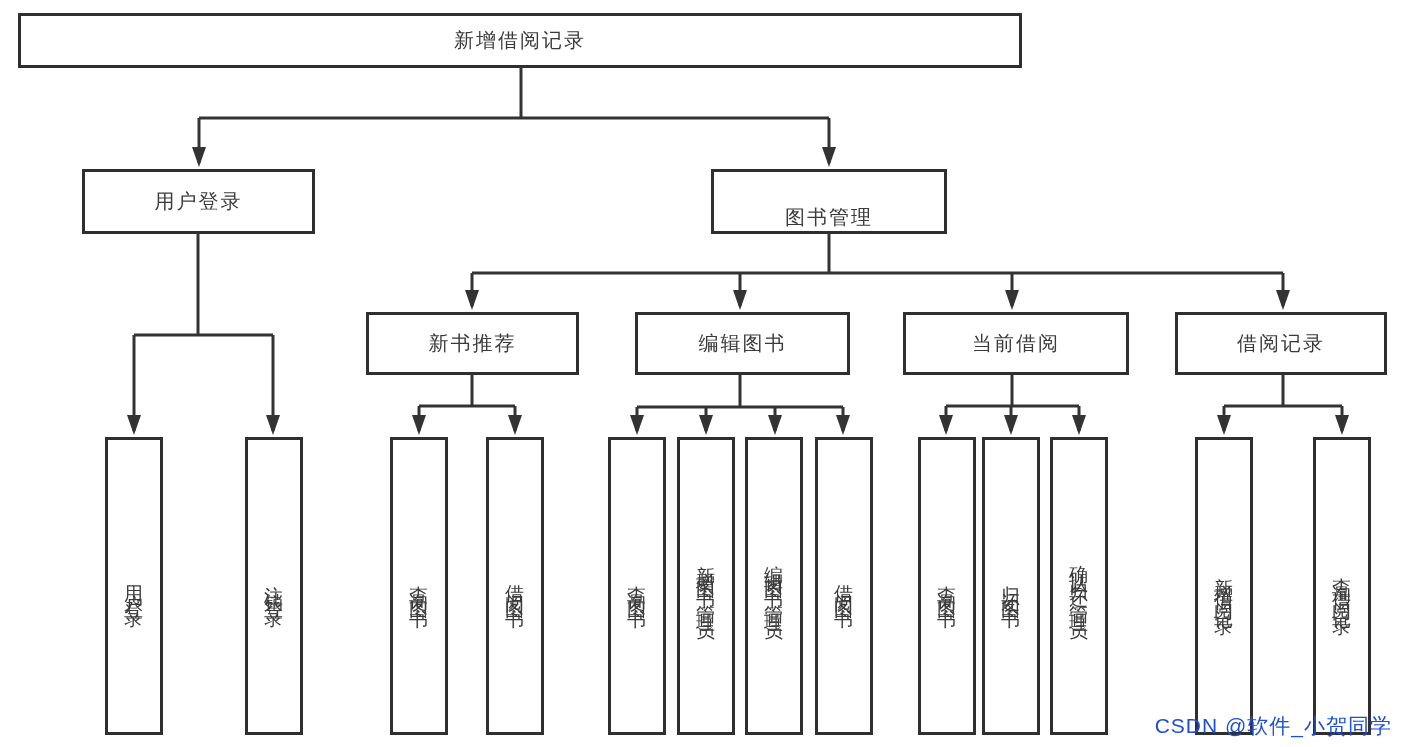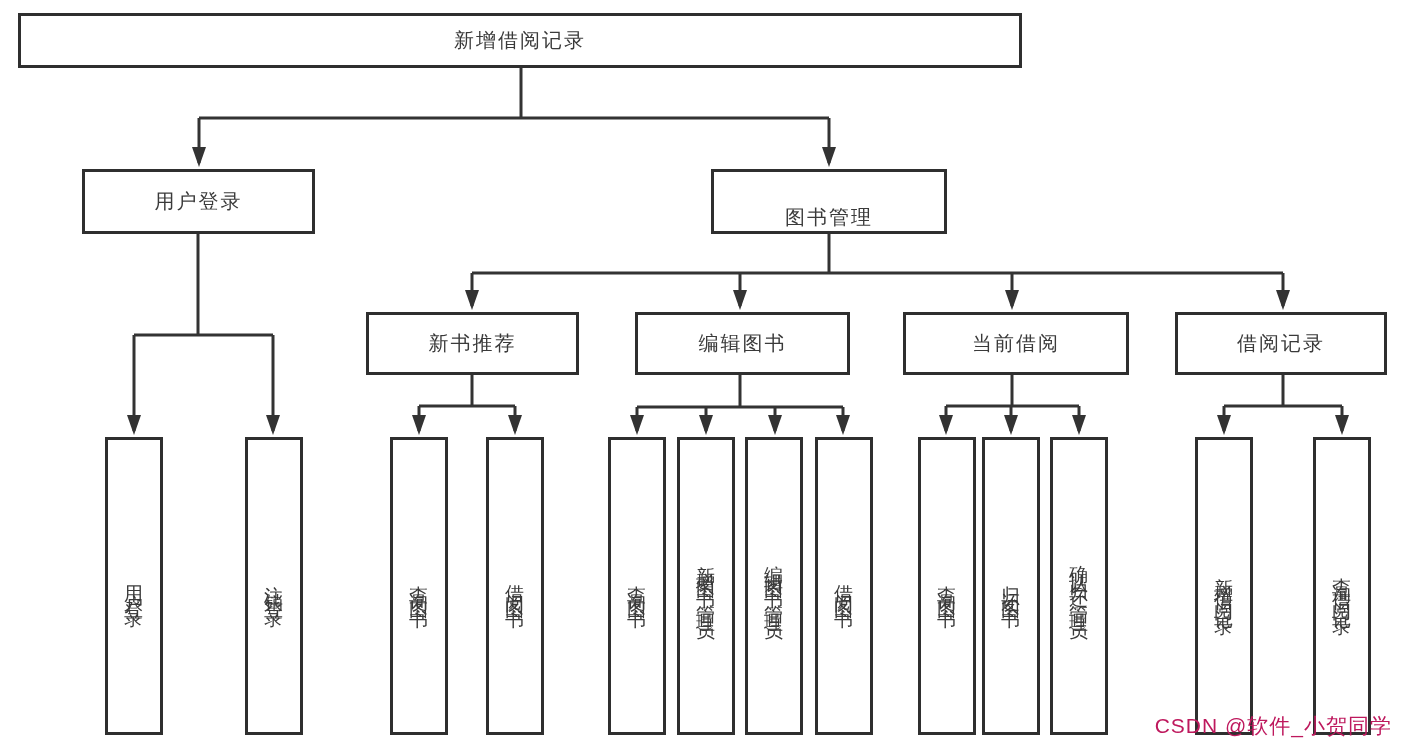--- a/index.html
+++ b/index.html
@@ -85,21 +85,21 @@
   .lf-8  { left: 918px; }
   .lf-9  { left: 982px; }
   .lf-10 { left: 1050px; }
   .lf-11 { left: 1195px; }
   .lf-12 { left: 1313px; }
   #watermark {
     position: absolute;
     right: 13px;
     bottom: 7px;
     z-index: 5;
-    color: #be185d;
+    color: #1d4ed8;
     font-size: 21px;
     letter-spacing: 1px;
     white-space: nowrap;
   }
 </style>
 </head>
 <body>
 
 <div id="canvas">
 

